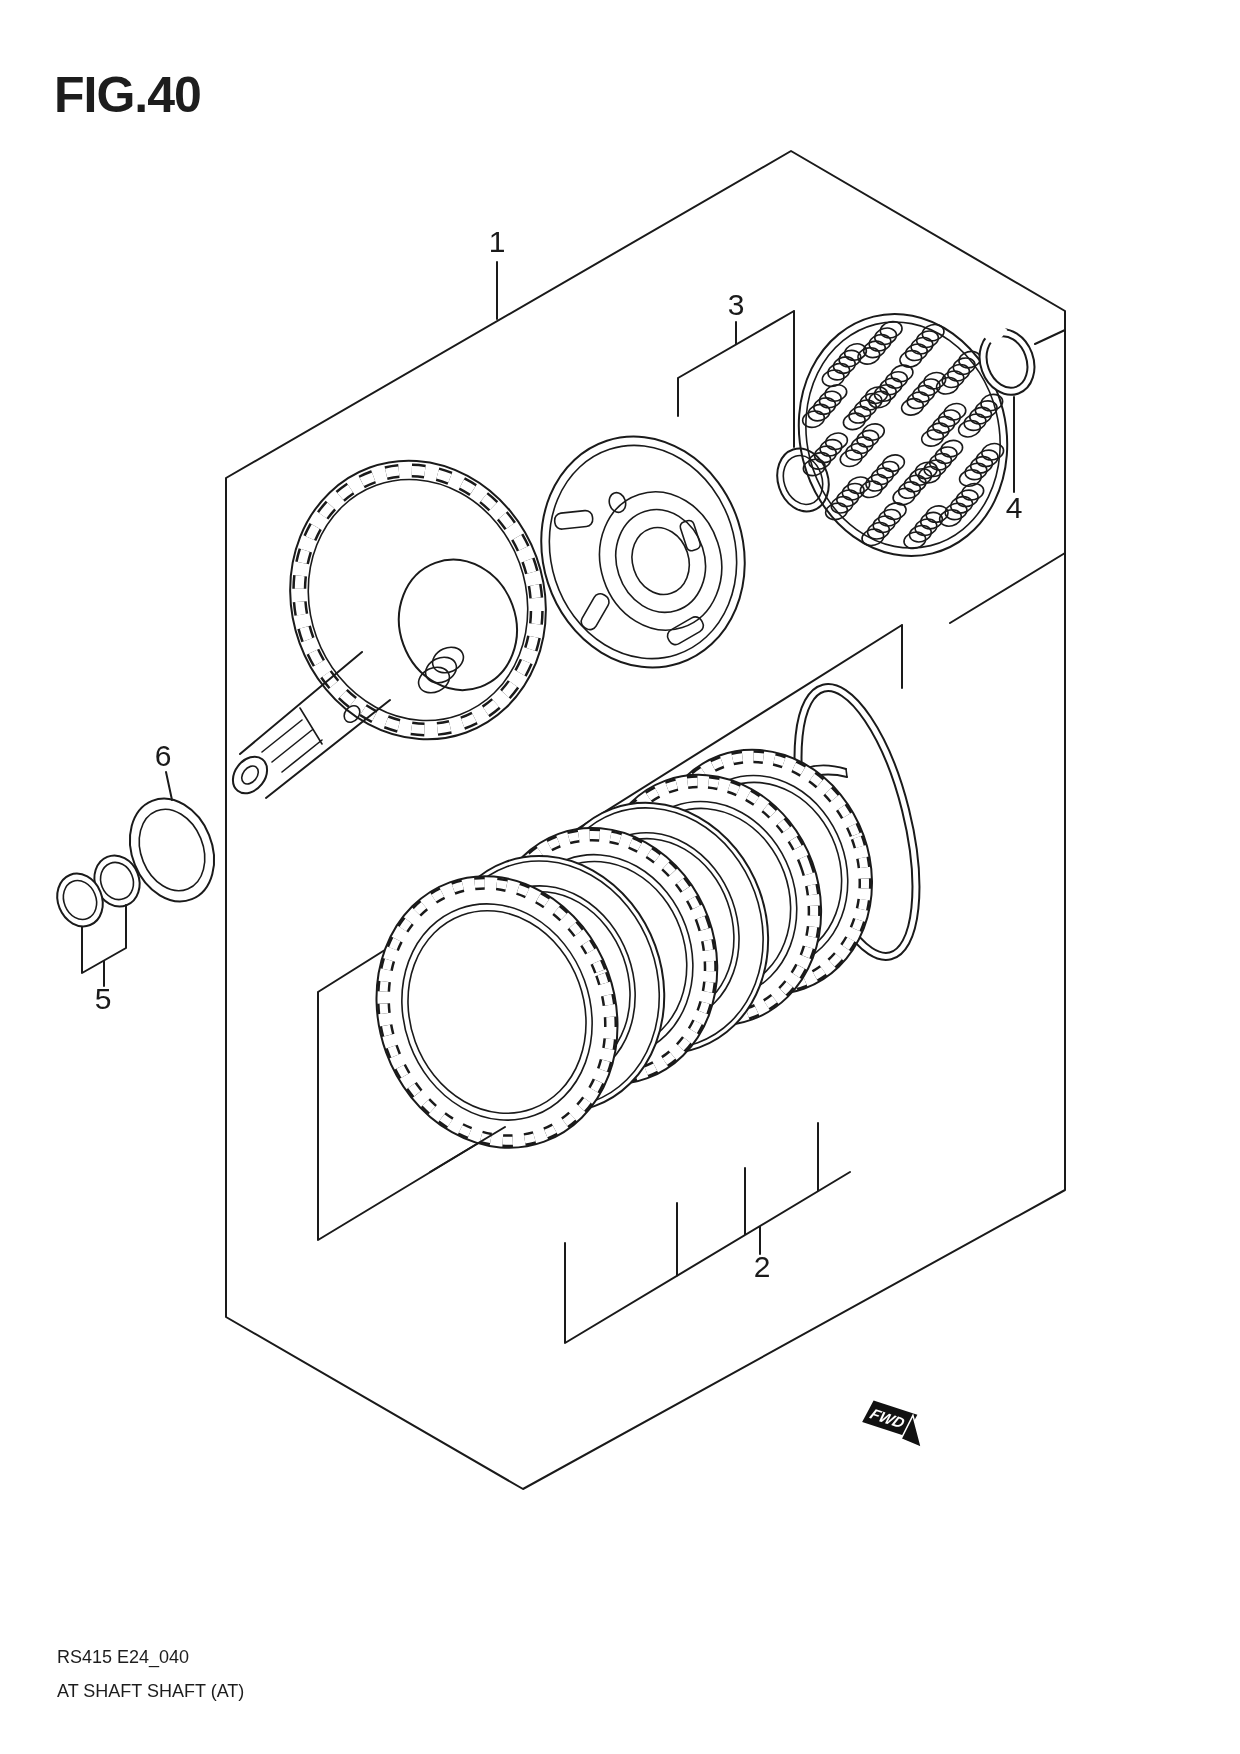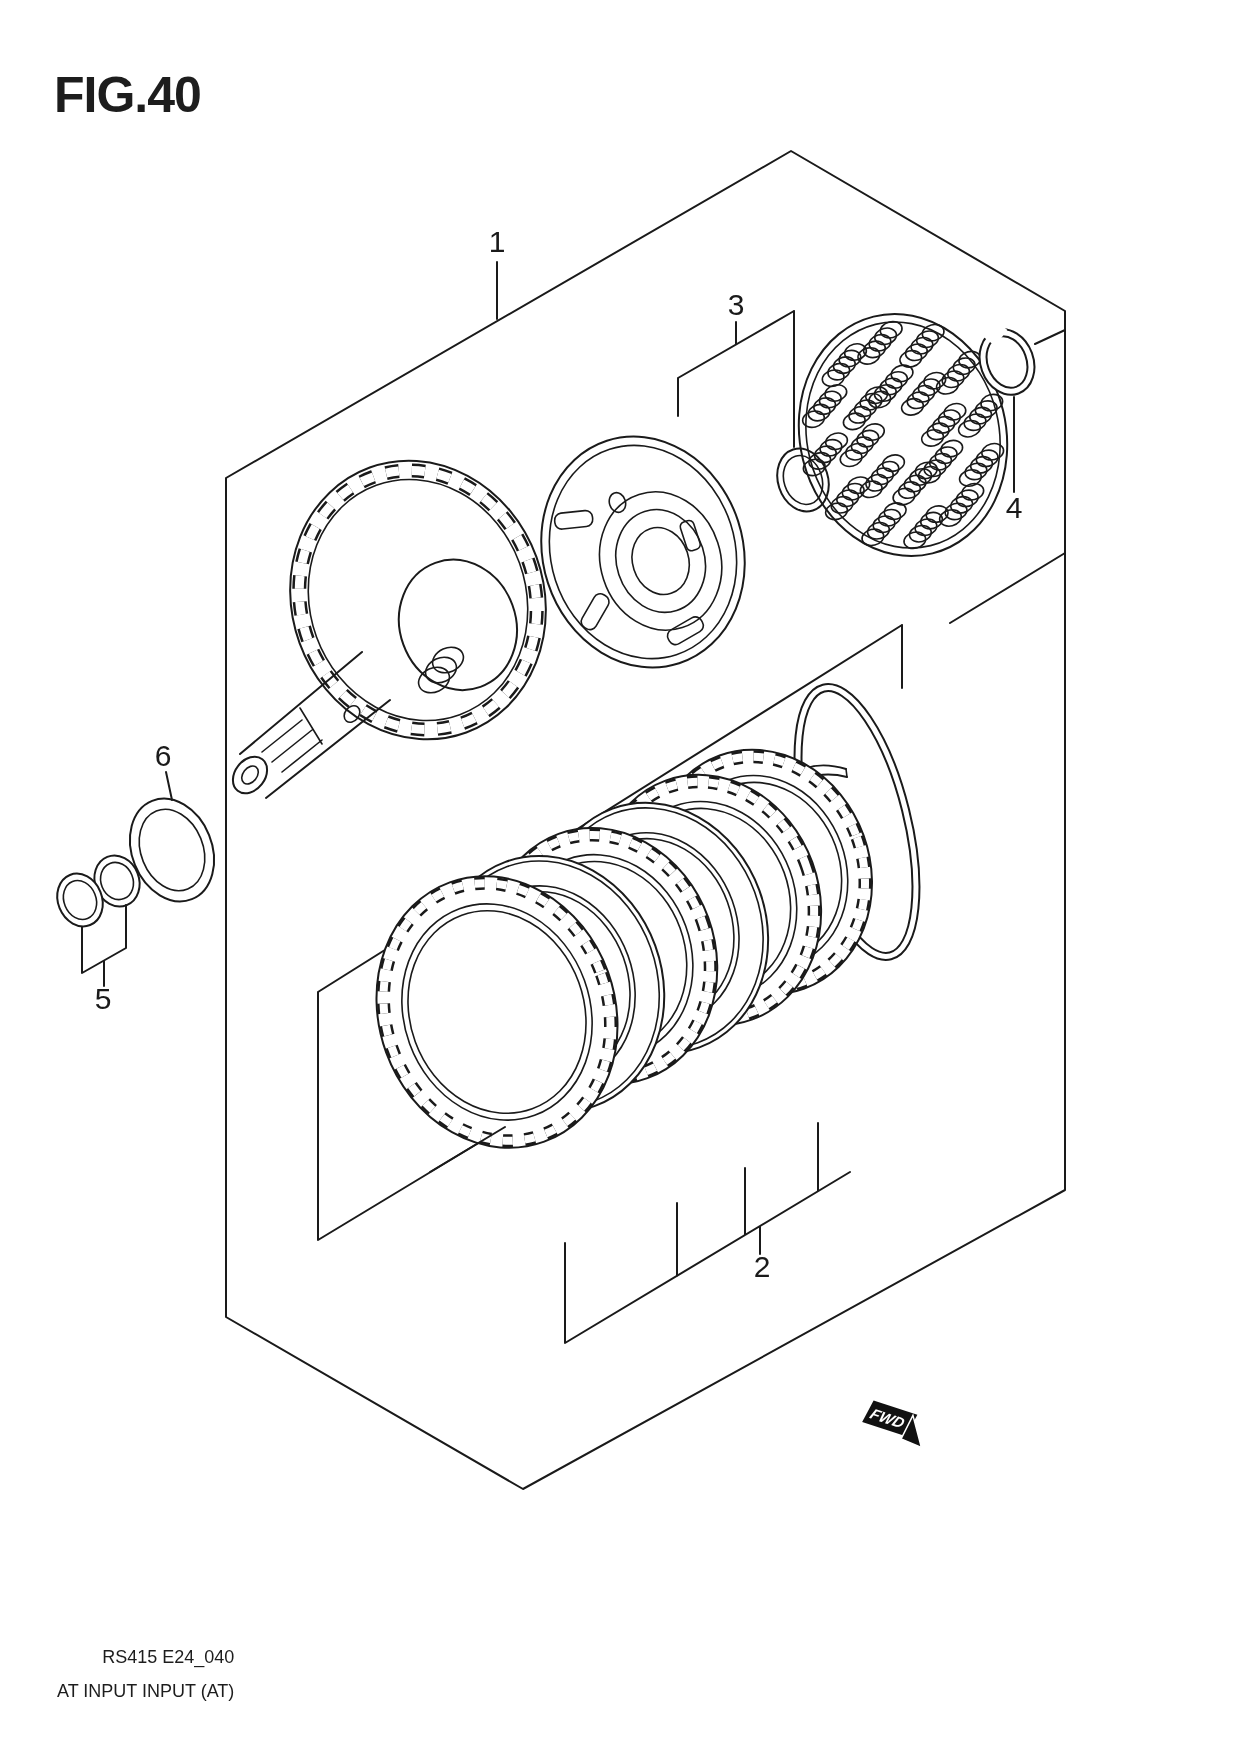--- a/index.html
+++ b/index.html
@@ -1,17 +1,17 @@
 <!DOCTYPE html>
 <html><head>
 <meta charset="utf-8">
 <style>
   html,body{margin:0;padding:0;background:#ffffff;}
   #page{position:relative;width:1240px;height:1754px;background:#ffffff;overflow:hidden;
-        font-family:"Liberation Sans", sans-serif;color:#1a1a1a;text-align:right;}
+        font-family:"Liberation Sans", sans-serif;color:#1a1a1a;}
   #fig-title{position:absolute;left:54px;top:66px;font-size:50px;font-weight:600;
              letter-spacing:-1px;color:#1d1d1d;}
   #footer{position:absolute;left:57px;top:1640px;line-height:34px;font-size:18px;color:#1d1d1d;}
   svg{position:absolute;left:0;top:0;}
   svg *{vector-effect:none;}
   .ln{fill:none;stroke:#1a1a1a;stroke-width:2;stroke-linecap:round;stroke-linejoin:round;}
   .ln-thin{fill:none;stroke:#1a1a1a;stroke-width:1.6;stroke-linecap:round;}
   .wfill{fill:#ffffff;stroke:#1a1a1a;stroke-width:2;}
   .erase{fill:#ffffff;stroke:none;}
   .part-label{font-family:"Liberation Sans",sans-serif;font-size:30px;fill:#1a1a1a;
@@ -232,16 +232,16 @@
       <g transform="skewX(-10)">
         <rect x="8" y="0" width="46" height="24" fill="#111111"></rect>
       </g>
       <polygon points="50,2 68,30 46,28" fill="#111111" stroke="#ffffff" stroke-width="1.5"></polygon>
       <text class="fwd-text" x="29" y="18" transform="skewX(-10)">FWD</text>
     </g>
   </svg>
 
   <div id="footer">
     <div>RS415 E24_040</div>
-    <div>AT INPUT INPUT (AT)</div>
+    <div>AT SHAFT SHAFT (AT)</div>
   </div>
 
 </div>
 
 </body></html>

